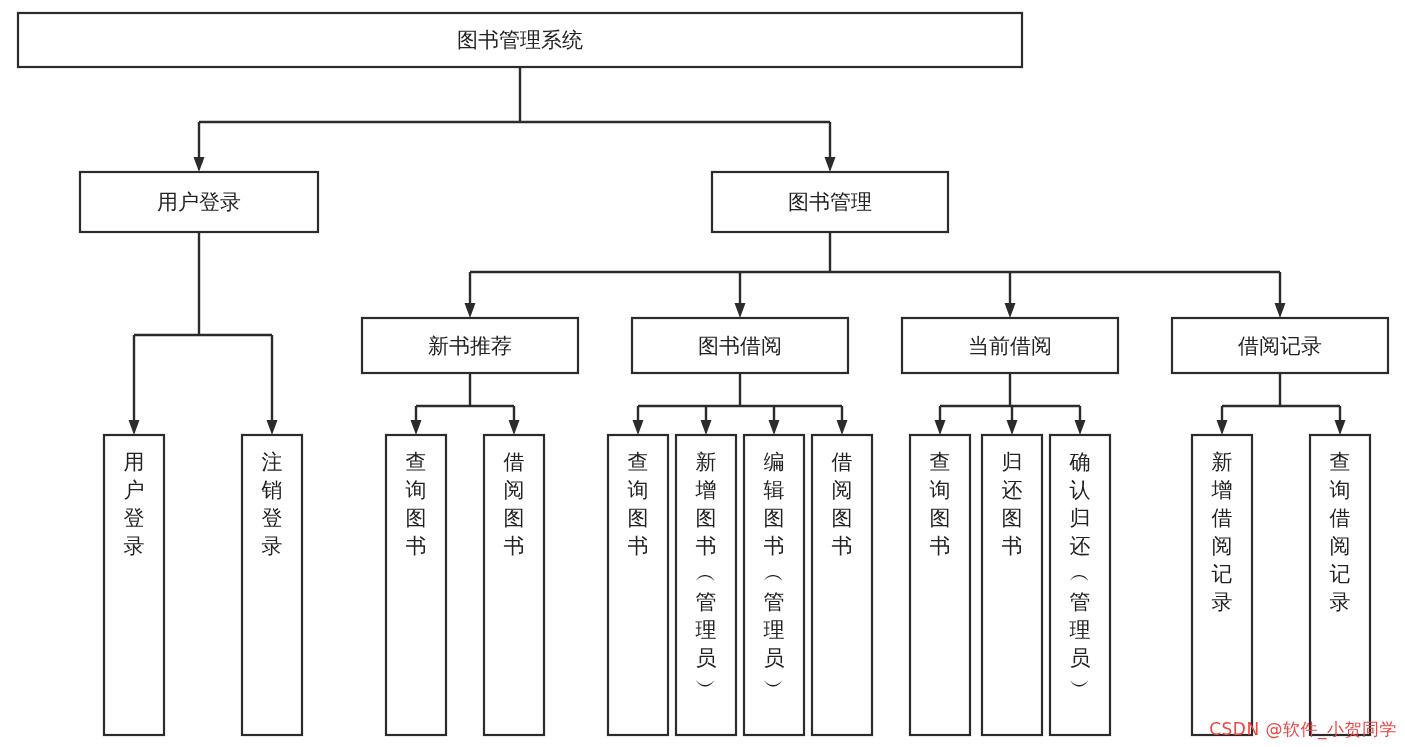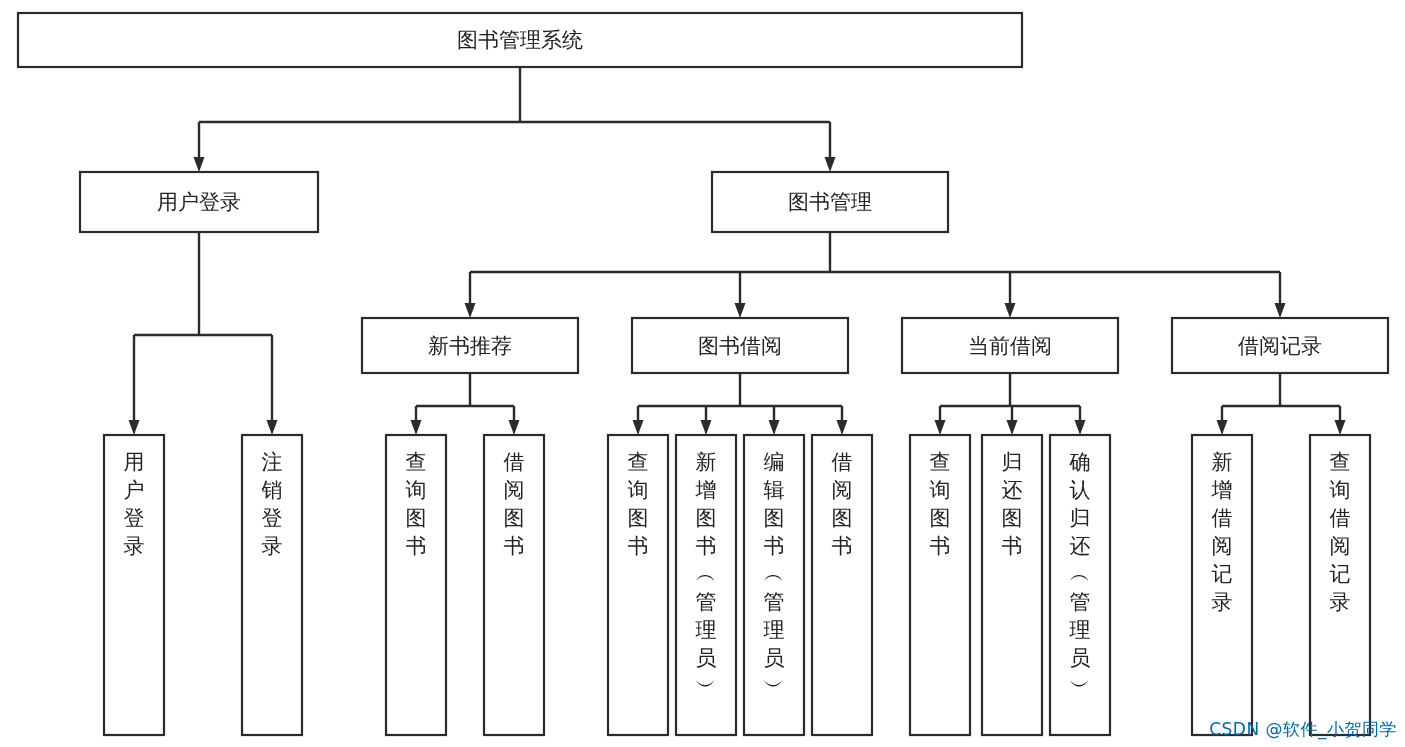--- a/index.html
+++ b/index.html
@@ -54,21 +54,21 @@
     fill: #222222;
     font-size: 21px;
     text-anchor: middle;
   }
   .watermark-text {
     position: absolute;
     right: 8px;
     bottom: 6px;
     font-family: "DejaVu Sans", "Liberation Sans", sans-serif;
     font-size: 17px;
-    color: #0369a1;
+    color: #ef4444;
     white-space: nowrap;
     letter-spacing: 0.5px;
     pointer-events: none;
   }
 </style>
 </head>
 <body>
 
 <div id="diagram-root">
   <svg class="diagram" viewBox="0 0 1405 747" xmlns="http://www.w3.org/2000/svg">

